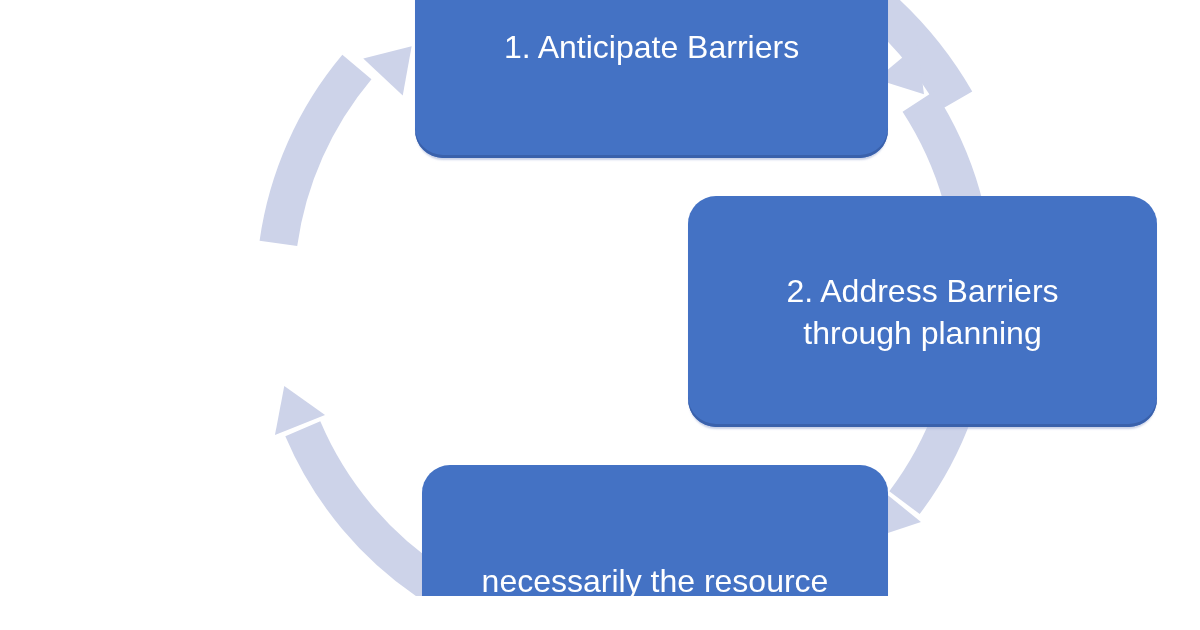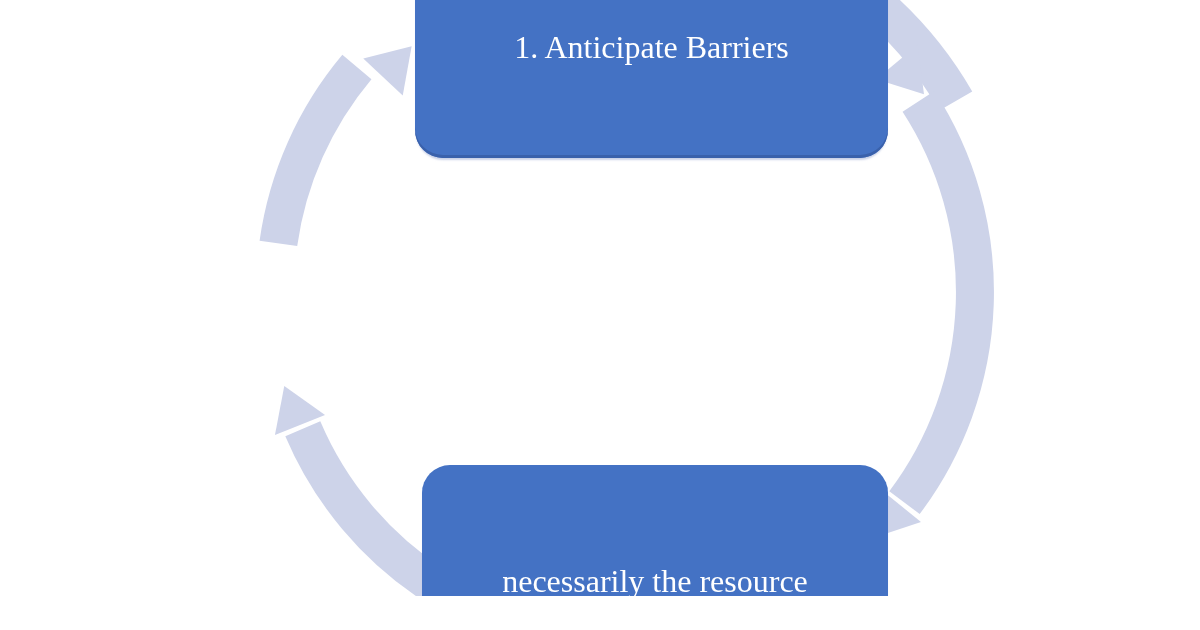--- a/index.html
+++ b/index.html
@@ -4,21 +4,21 @@
 <style>
   html, body { margin: 0; padding: 0; }
   body { background: #ffffff; }
 
   .canvas {
     position: relative;
     width: 1200px;
     height: 596px;
     overflow: hidden;
     background: var(--background, #ffffff);
-    font-family: Liberation Serif, serif;
+    font-family: Liberation Sans, sans-serif;
   }
 
   .ring-svg {
     position: absolute;
     left: 0; top: 0;
     width: 1200px; height: 630px;
     display: block;
   }
 
   .ring-band {
@@ -78,20 +78,24 @@
     <polygon class="arrowhead" points="0,-27 0,27 42,0" transform="translate(383 77) rotate(-47)"></polygon>
     <polygon class="arrowhead" points="0,-27 0,27 42,0" transform="translate(897 62) rotate(50)"></polygon>
     <polygon class="arrowhead" points="0,-27 0,27 42,0" transform="translate(900 505) rotate(129)"></polygon>
     <polygon class="arrowhead" points="0,-27 0,27 42,0" transform="translate(300 425) rotate(248)"></polygon>
   </svg>
 
   <div class="box" id="box1">
     <div class="text-line">1. Anticipate Barriers</div>
   </div>
 
+  <div class="box" id="box2">
+    <div class="text-line">2. Address Barriers</div>
+    <div class="text-line">through planning</div>
+  </div>
 
   <div class="box" id="box3">
     <div class="bottom-strip"></div>
     <div class="text-line">necessarily the resource</div>
   </div>
 
 
 </div>
 
 </body></html>

